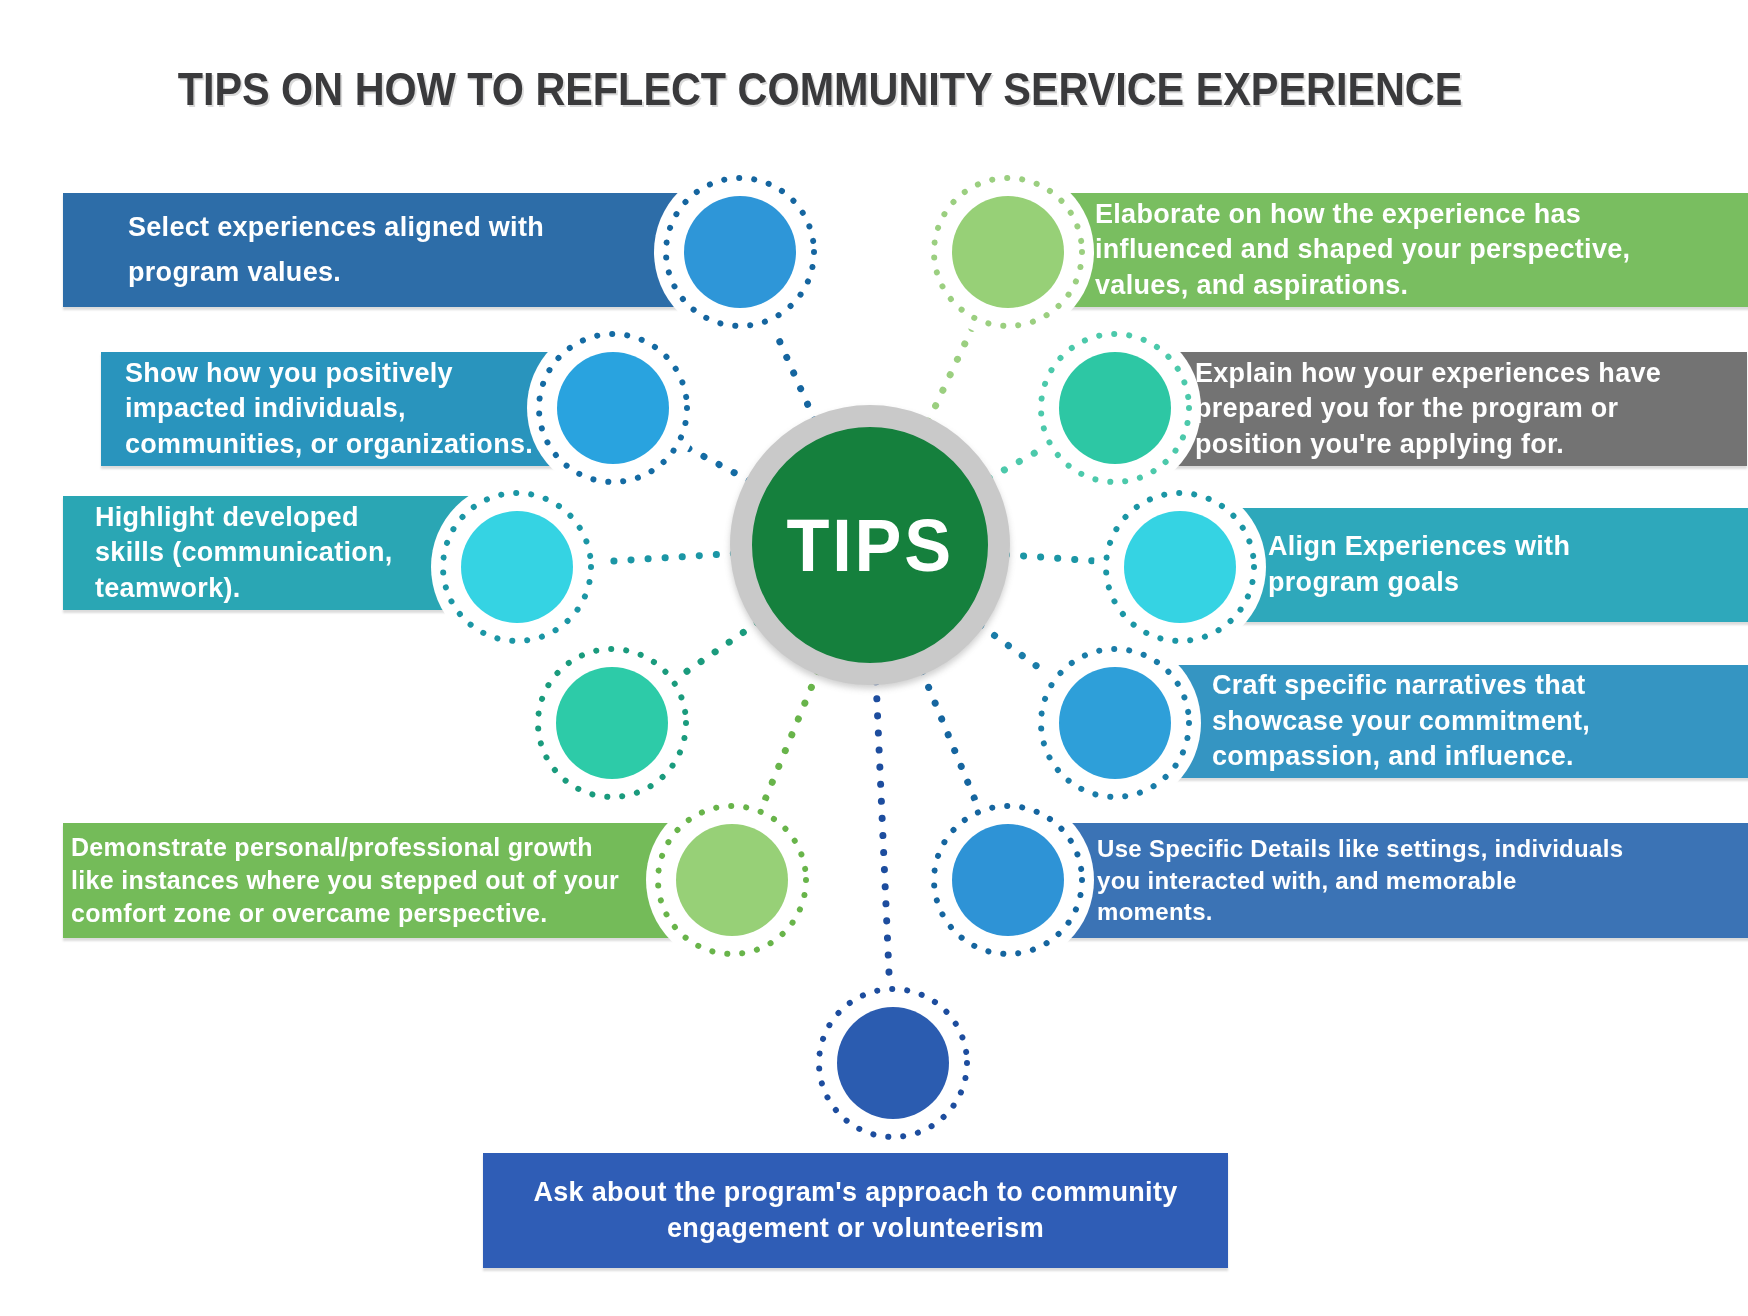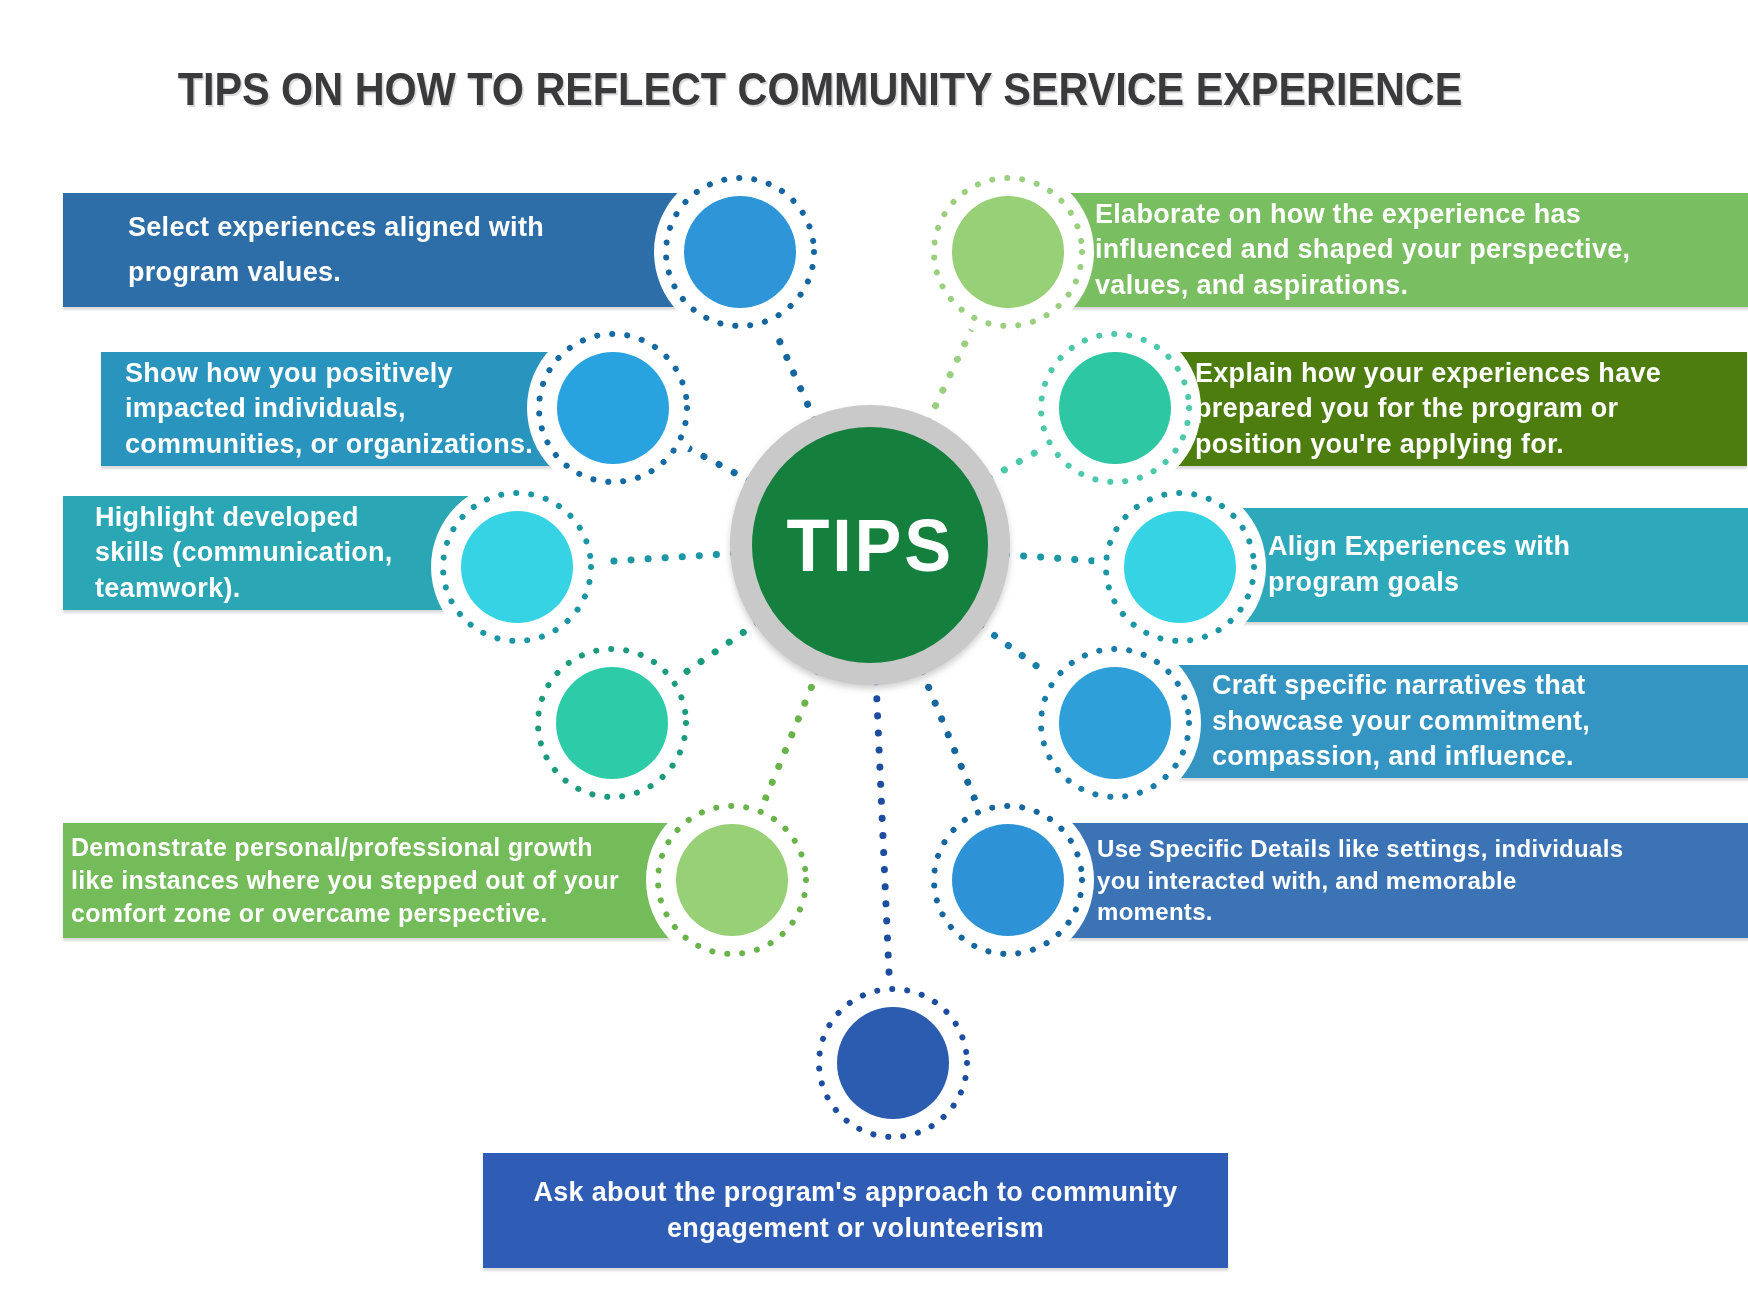--- a/index.html
+++ b/index.html
@@ -67,21 +67,21 @@
     <span class="txt">Demonstrate personal/professional growth
 like instances where you stepped out of your
 comfort zone or overcame perspective.</span>
   </div>
 
   <div class="bar" style="left: 1063px; top: 193px; width: 659px; height: 114px; padding-left: 32px; background-color: rgb(121, 190, 96);">
     <span class="txt">Elaborate on how the experience has
 influenced and shaped your perspective,
 values, and aspirations.</span>
   </div>
-  <div class="bar" style="left: 1170px; top: 352px; width: 552px; height: 114px; padding-left: 25px; background-color: #4d7c0f;">
+  <div class="bar" style="left: 1170px; top: 352px; width: 552px; height: 114px; padding-left: 25px; background-color: #737373;">
     <span class="txt">Explain how your experiences have
 prepared you for the program or
 position you're applying for.</span>
   </div>
   <div class="bar" style="left: 1235px; top: 508px; width: 487px; height: 114px; padding-left: 33px; background-color: rgb(46, 168, 187);">
     <span class="txt">Align Experiences with
 program goals</span>
   </div>
   <div class="bar" style="left: 1170px; top: 665px; width: 552px; height: 113px; padding-left: 42px; background-color: rgb(53, 149, 194);">
     <span class="txt">Craft specific narratives that

